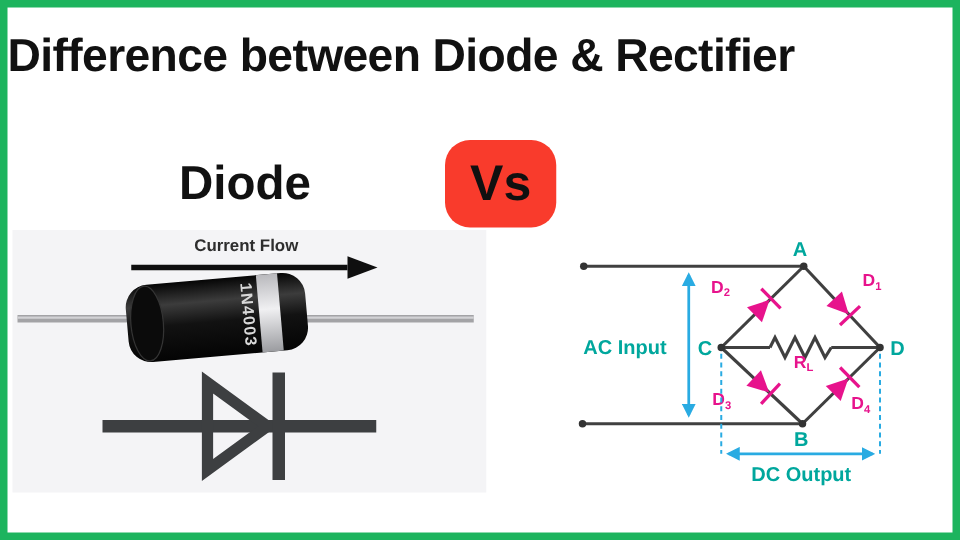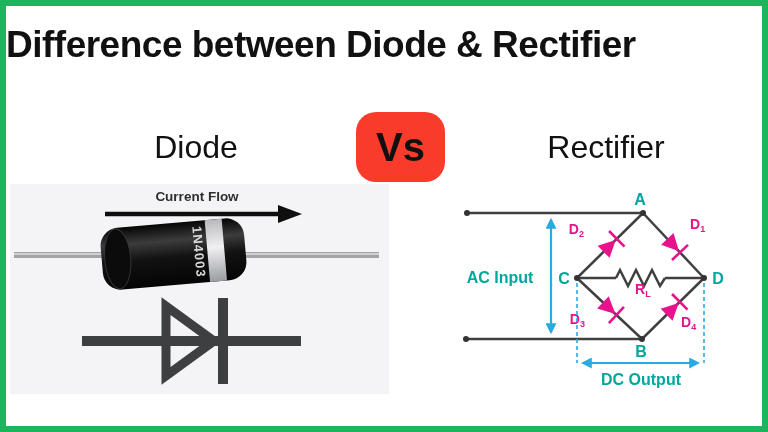--- a/index.html
+++ b/index.html
@@ -11,21 +11,21 @@
     --wire:#404040;
     --panel-bg:#f4f4f6;
     --ink:#111111;
   }
   *{margin:0;padding:0;box-sizing:border-box;}
   body{width:768px;height:432px;font-family:"Liberation Sans",sans-serif;background:#fff;}
   .frame{position:relative;width:768px;height:432px;background:#ffffff;border:6px solid var(--border-green);overflow:hidden;}
   .title{position:absolute;top:18px;left:0;width:100%;text-align:left;
          font-size:37px;font-weight:bold;letter-spacing:-0.5px;color:var(--ink);}
   .col-label{position:absolute;top:106px;height:70px;line-height:70px;text-align:center;
-             font-size:32px;font-weight:normal;color:var(--ink);}
+             font-size:38px;font-weight:bold;color:var(--ink);}
   .col-label.left{left:0;width:380px;}
   .col-label.right{left:440px;width:320px;}
   .vs-badge{position:absolute;left:350px;top:106px;width:89px;height:70px;
             background:var(--badge-red);border-radius:20px;
             display:flex;align-items:center;justify-content:center;
             font-size:40px;font-weight:bold;color:#101010;text-align:center;}
   .diode-panel{position:absolute;left:4px;top:178px;width:379px;height:210px;background:var(--panel-bg);}
   .circuit-panel{position:absolute;left:435px;top:180px;width:330px;height:215px;}
   svg{display:block;}
   .wire{stroke:var(--wire);stroke-width:2.5;fill:none;}
@@ -42,21 +42,20 @@
 </style>
 </head>
 <body>
 
 <div class="frame">
 
   <div class="title">Difference between Diode &amp; Rectifier</div>
 
   <div class="col-label left">Diode</div>
   <div class="vs-badge">Vs</div>
-  <div class="col-label right">Rectifier</div>
 
   <div class="diode-panel">
     <svg width="379" height="210" viewBox="0 0 379 210">
       <defs>
         <linearGradient id="gBody" x1="0" y1="0" x2="0" y2="1">
           <stop offset="0" stop-color="#050505"></stop>
           <stop offset="0.28" stop-color="#3c3c3c"></stop>
           <stop offset="0.55" stop-color="#121212"></stop>
           <stop offset="1" stop-color="#040404"></stop>
         </linearGradient>

